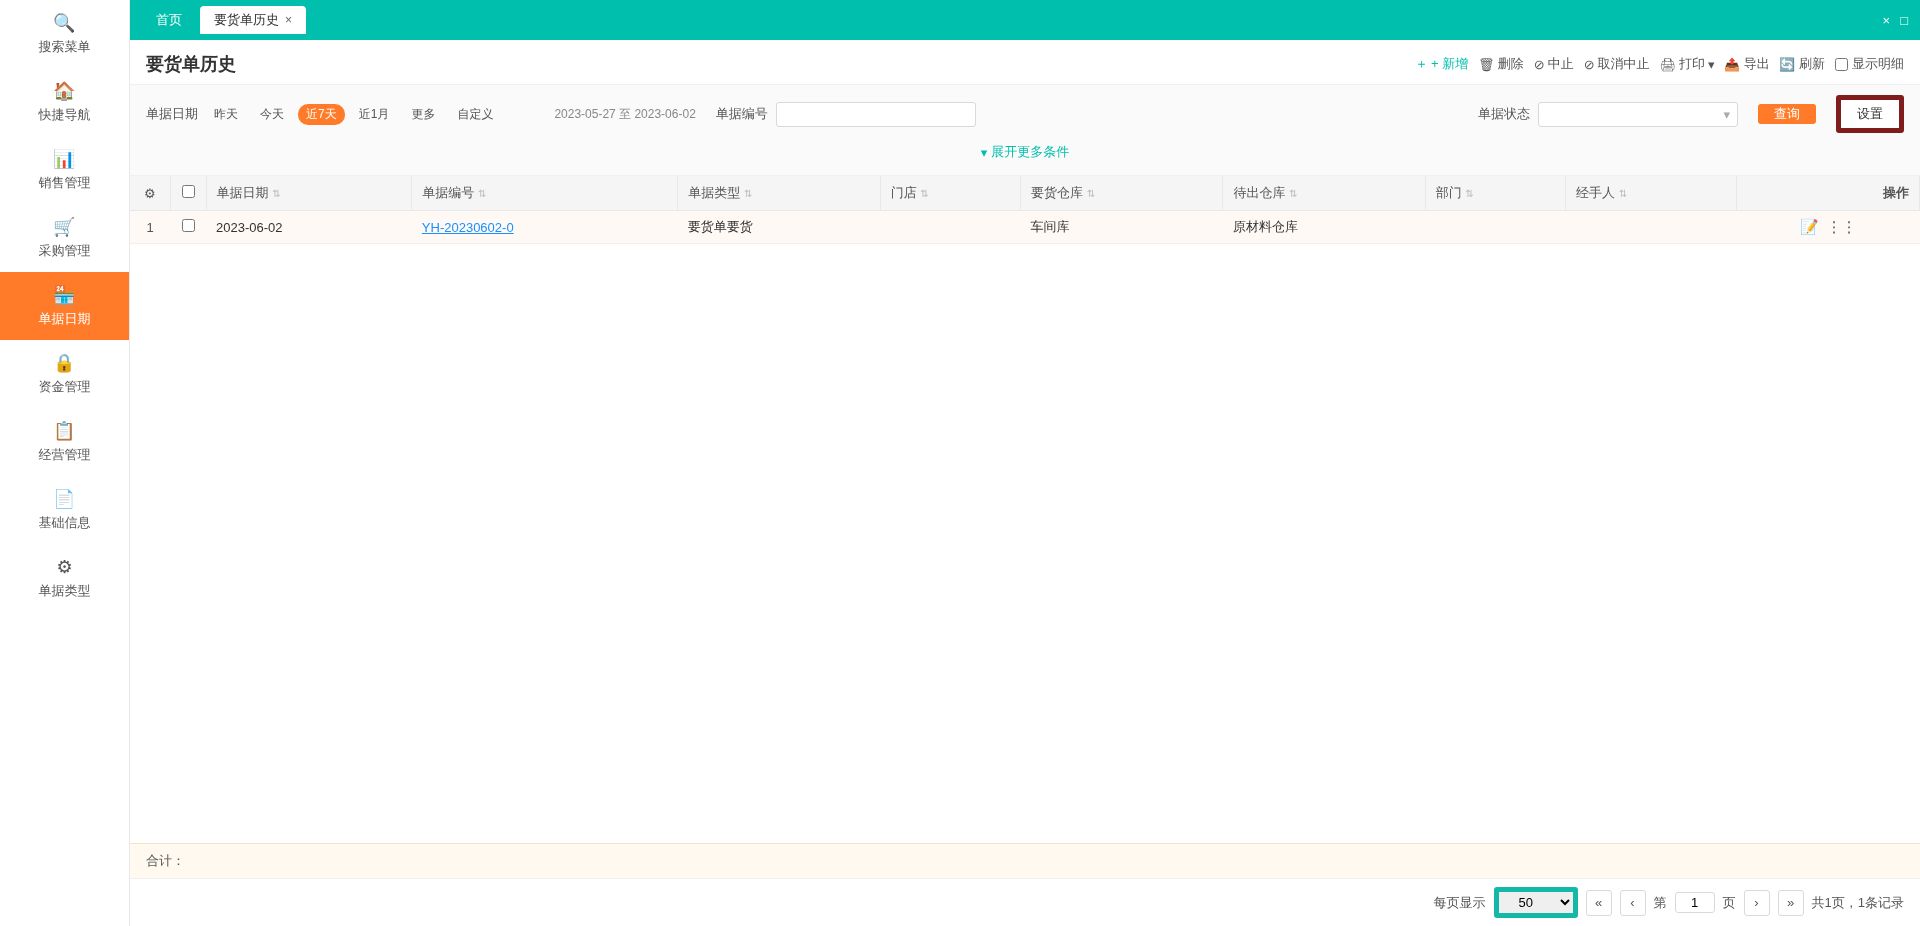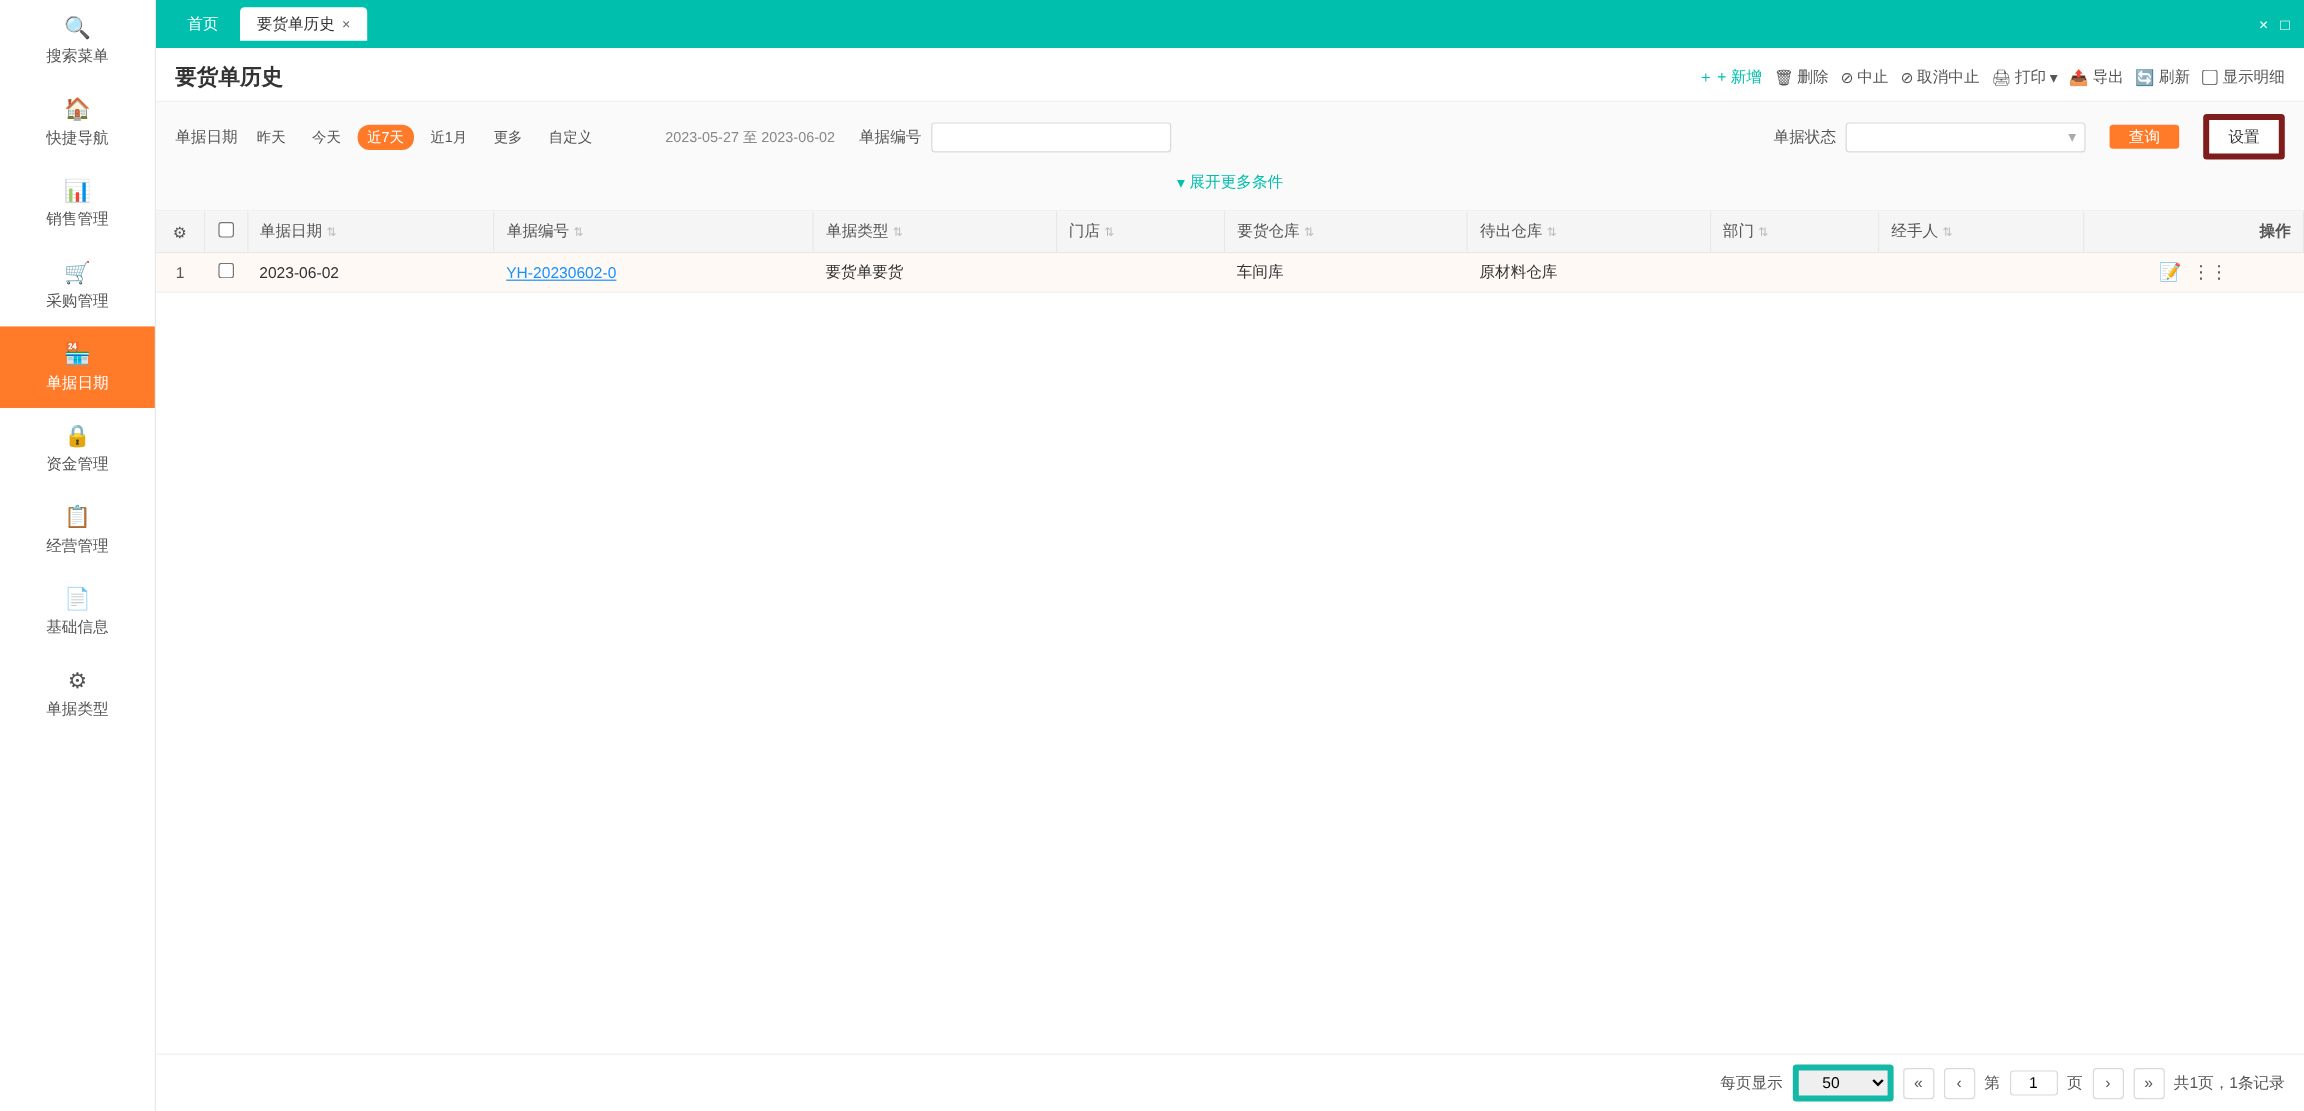--- a/index.html
+++ b/index.html
@@ -503,20 +503,23 @@
               <div class="action-btns">
                 <span class="action-btn" title="编辑">📝</span>
                 <span class="action-btn" title="更多">⋮⋮</span>
               </div>
             </td>
           </tr>
         </tbody>
       </table>
     </div>
 
+    <div class="table-footer">
+      <span>合计：</span>
+    </div>
 
     <div class="pagination">
       <span class="pagination-label">每页显示</span>
       <select class="page-size-select">
         <option value="50">50</option>
         <option value="10">10</option>
         <option value="20">20</option>
         <option value="100">100</option>
       </select>
       <button class="page-btn">«</button>

